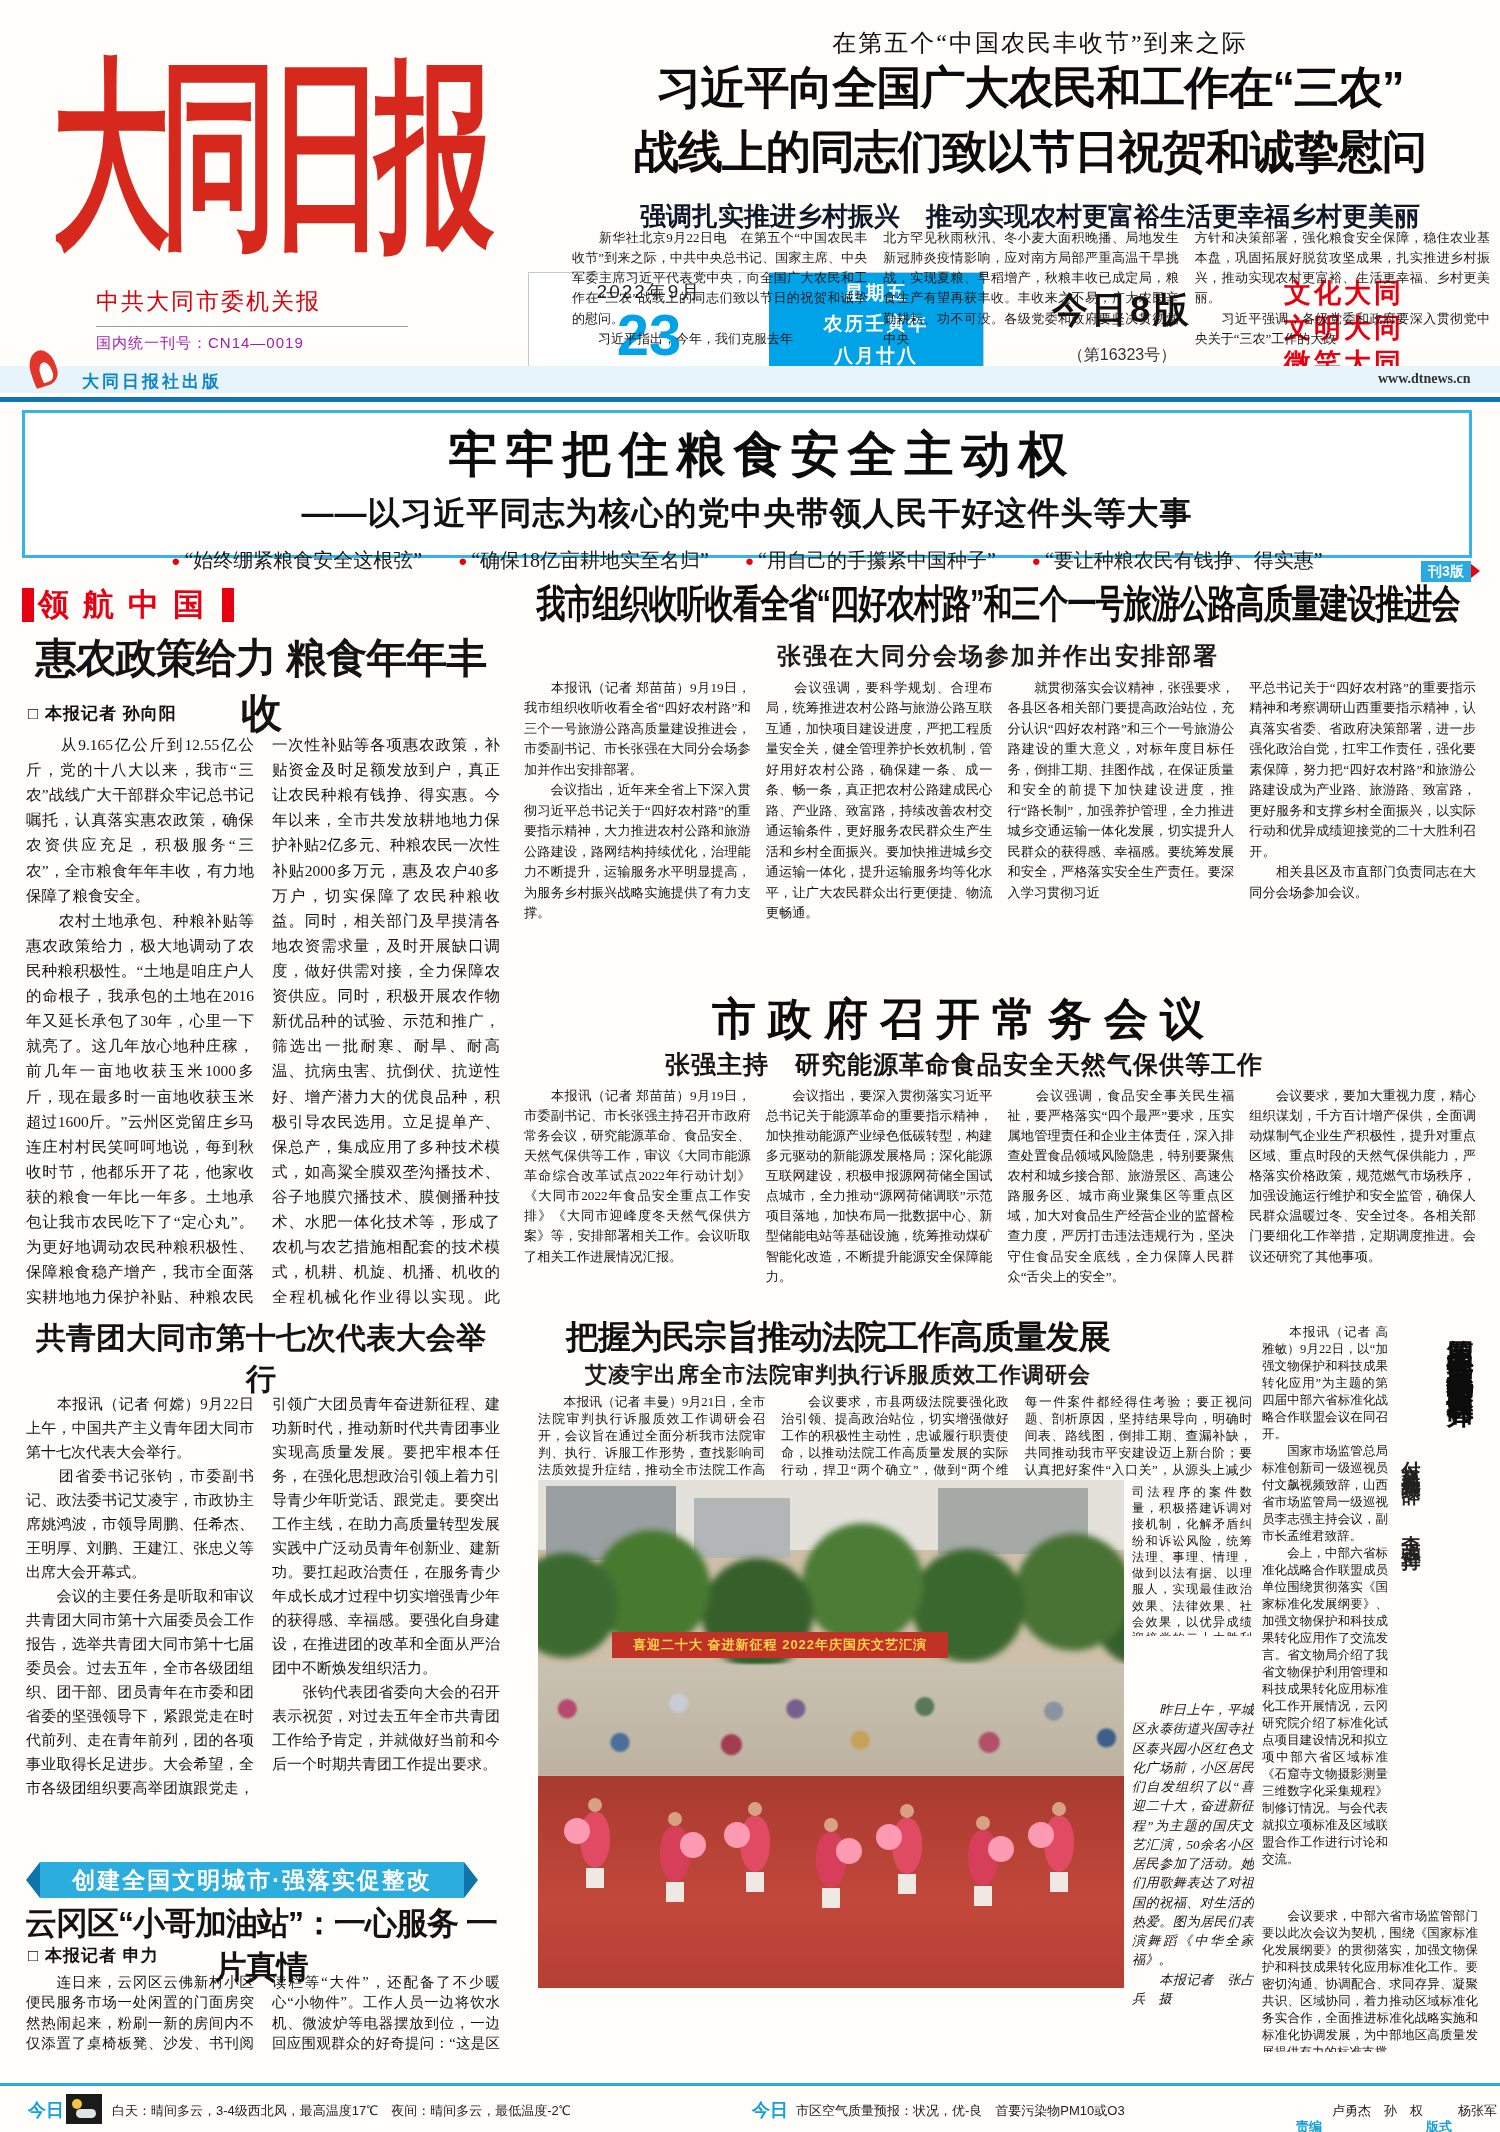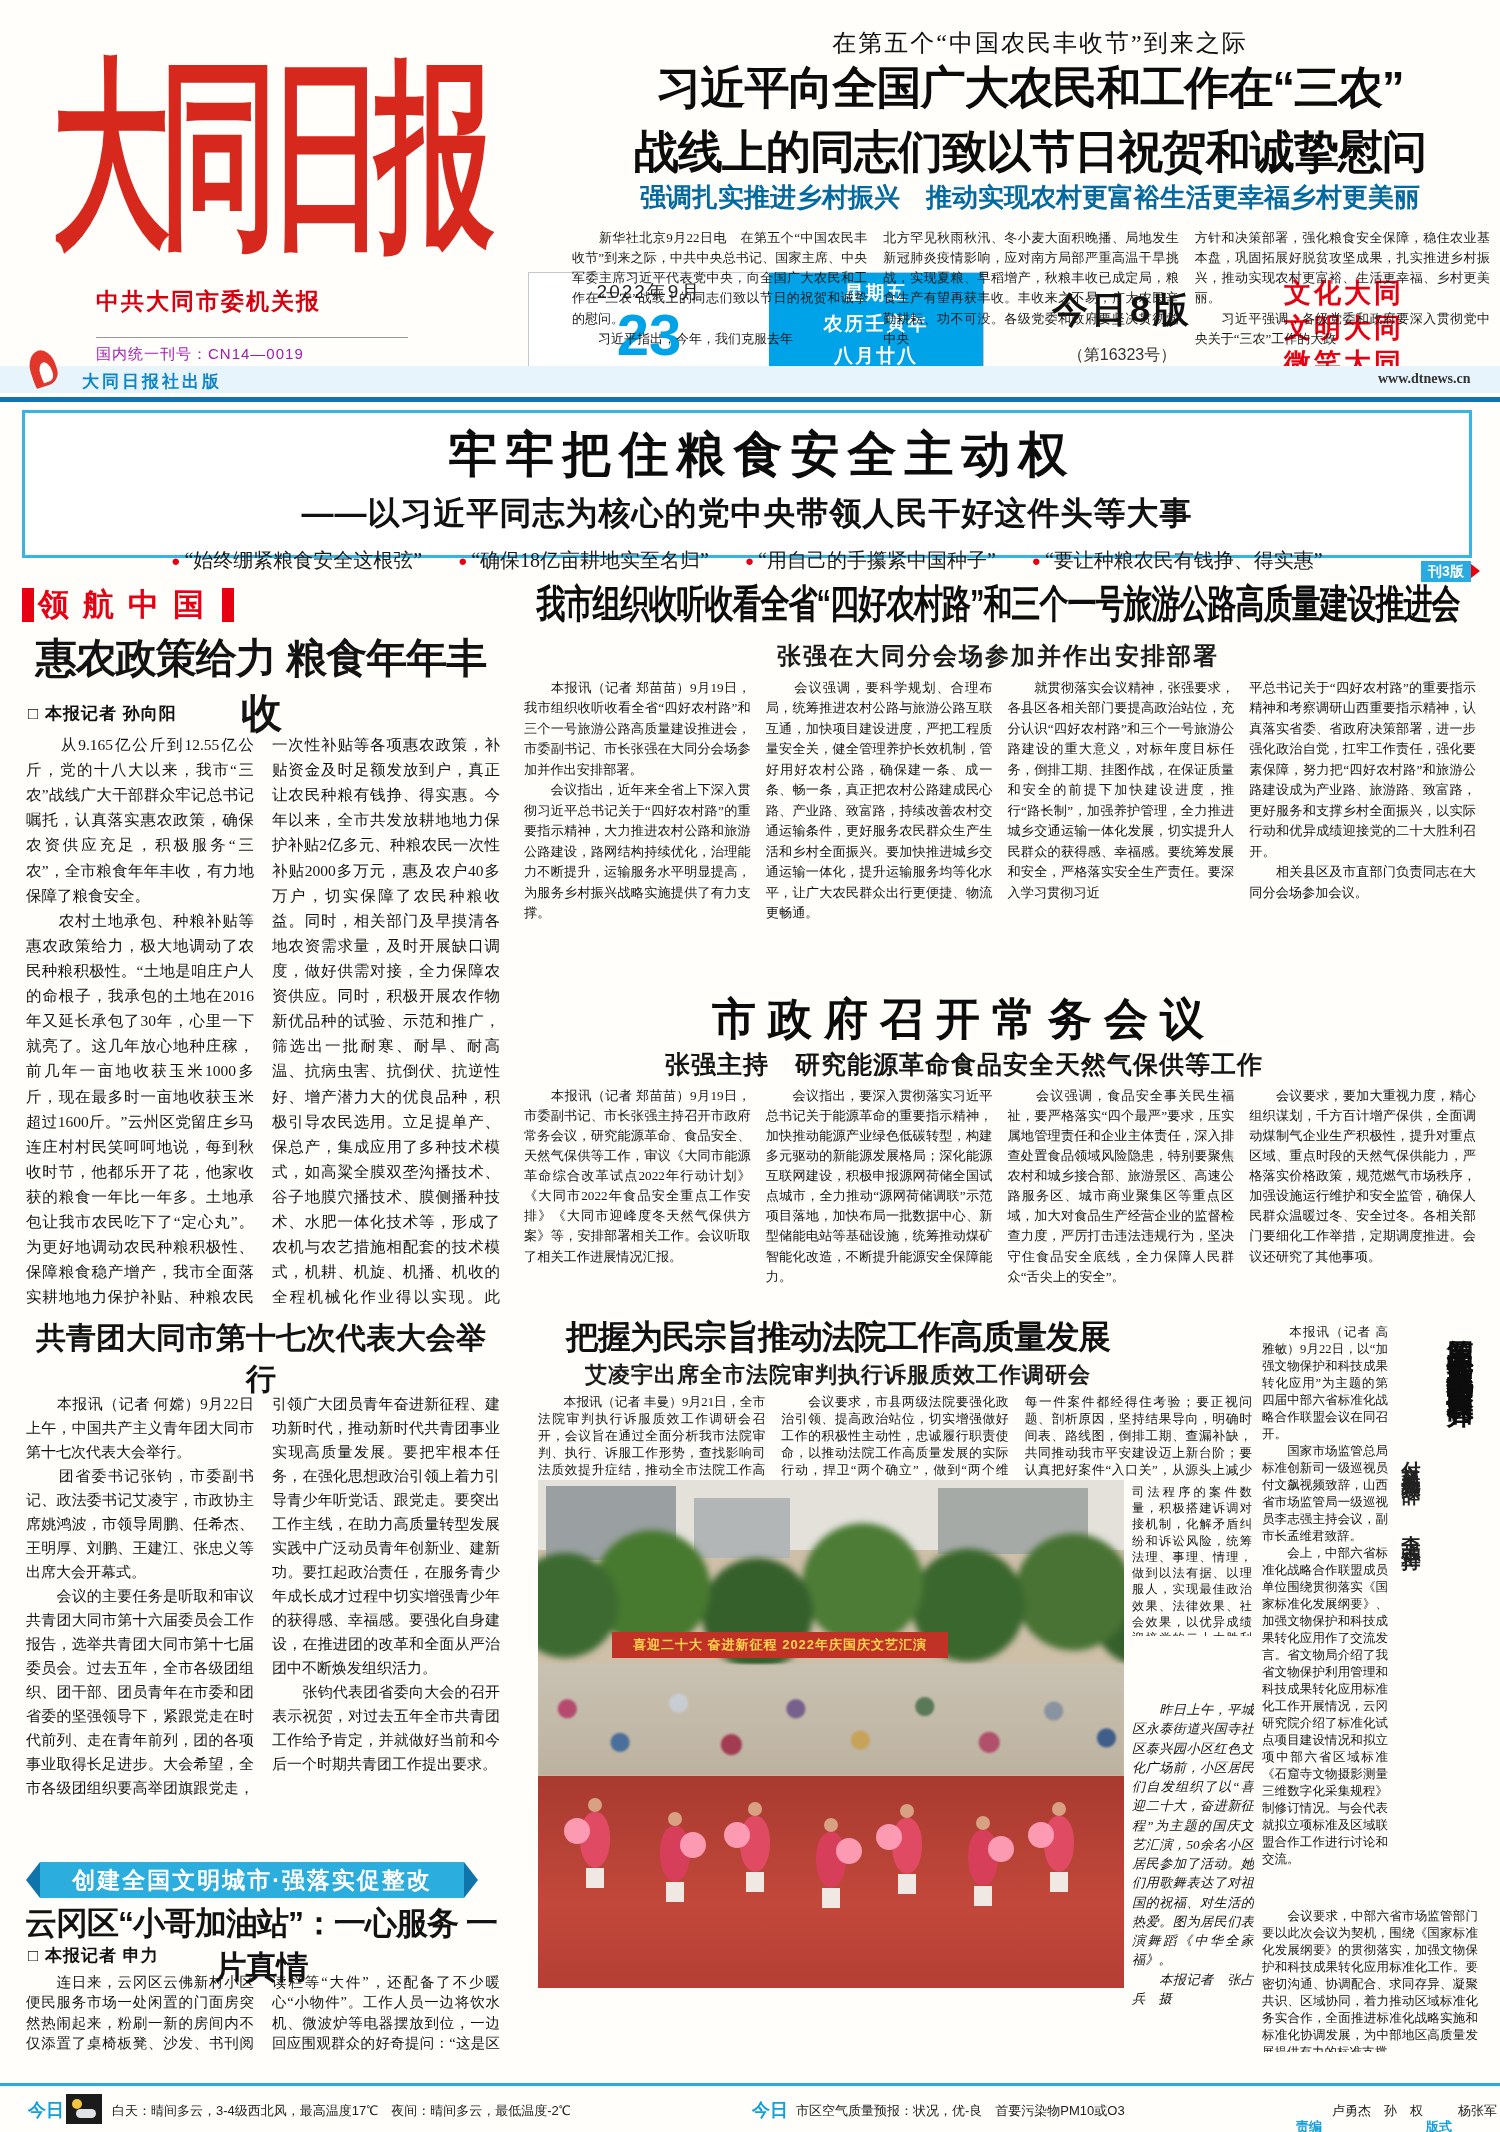--- a/index.html
+++ b/index.html
@@ -10,22 +10,22 @@
   .pre{white-space:pre-line;}
   .just{text-align:justify;}
   .ctr{text-align:center;}
 
   
   .mast-title{left:52px;top:20px;width:460px;height:250px;overflow:visible;}
   .mast-title span{display:inline-block;font-family:"DejaVu Serif",serif;font-weight:bold;
       font-size:118px;letter-spacing:-10px;color:#d7281e;transform:scaleY(1.72);
       transform-origin:top left;white-space:nowrap;}
   .organ-box{left:96px;top:286px;width:312px;}
-  .organ{color:#d7000f;font-weight:bold;font-size:23px;letter-spacing:2px;
-      border-bottom:1px solid #9b9b9b;padding-bottom:20px;}
+  .organ{color:#d7000f;font-weight:normal;font-size:23px;letter-spacing:2px;
+      border-bottom:1px solid #9b9b9b;padding-bottom:9px;}
   .issn{color:#a21caf;font-size:15px;letter-spacing:1px;padding-top:7px;}
   .datebox{left:528px;top:272px;width:456px;height:104px;display:flex;border:1px solid #c2c8cd;box-sizing:border-box;}
   .d-left{width:240px;background:#fff;padding-top:6px;text-align:center;}
   .d-month{font-size:19px;color:#222;letter-spacing:2px;}
   .d-day{font-weight:bold;font-size:58px;color:#00a2e8;line-height:1.05;}
   .d-right{flex:1;background:#00a2e8;color:#fff;display:flex;flex-direction:column;
       justify-content:center;align-items:center;font-weight:bold;font-size:19px;line-height:1.65;letter-spacing:2px;}
   .pages{left:1012px;top:286px;width:220px;text-align:center;}
   .p-main{font-weight:bold;font-size:36px;color:#111;letter-spacing:3px;}
   .p-no{font-size:16px;color:#333;margin-top:10px;}
@@ -38,21 +38,21 @@
   .flame .f2{position:absolute;left:12px;top:14px;width:12px;height:20px;background:#fff;
       border-radius:60% 55% 55% 5%/60% 60% 40% 40%;transform:rotate(-20deg);}
   .publisher{left:82px;top:370px;color:#0d85c6;font-weight:bold;font-size:17px;letter-spacing:3px;}
   .website{left:1378px;top:371px;color:#333;font-weight:bold;font-size:14px;}
   .bluerule{left:0;top:397px;width:1500px;height:5px;background:#1173b2;}
 
   
   .kicker{left:600px;top:27px;width:880px;font-size:24px;letter-spacing:2px;color:#111;}
   .leadh{left:566px;top:56px;width:928px;font-weight:bold;font-size:45px;line-height:1.42;
       color:#0c0c0c;letter-spacing:-1px;}
-  .leadsub{left:590px;top:180px;width:880px;font-weight:bold;font-size:26px;color:#0369a1;}
+  .leadsub{left:590px;top:199px;width:880px;font-weight:bold;font-size:26px;color:#0f172a;}
   .leadbody{left:572px;top:228px;width:918px;height:164px;display:flex;gap:16px;
       font-size:13px;line-height:1.55;color:#1a1a1a;overflow:hidden;}
   .leadbody>div{flex:1;}
 
   
   .bannerbox{left:22px;top:410px;width:1450px;height:148px;border:3px solid #36b4e6;
       box-sizing:border-box;text-align:center;background:#fff;}
   .bn-title{margin-top:9px;font-weight:bold;font-size:49px;letter-spacing:8px;color:#0c0c0c;padding-left:30px;}
   .bn-sub{margin-top:4px;font-weight:bold;font-size:32px;letter-spacing:1px;color:#111;}
   .bn-bullets{margin-top:11px;display:flex;justify-content:center;gap:36px;font-size:20px;color:#1a1a1a;}

